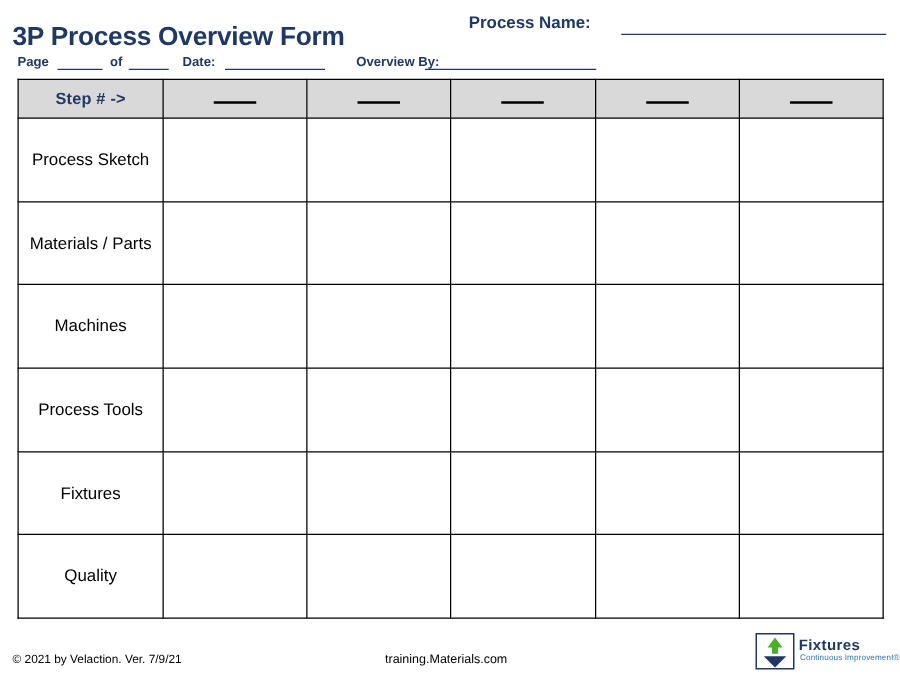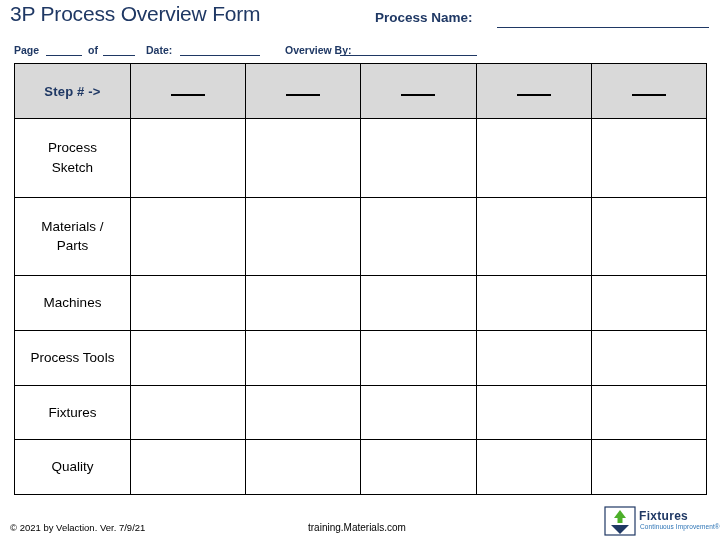--- a/index.html
+++ b/index.html
@@ -28,23 +28,23 @@
   .header {
     position: absolute;
     left: 0;
     top: 0;
     width: 720px;
     height: 40px;
   }
   .form-title {
     position: absolute;
     left: 10px;
-    top: 2px;
+    top: 18px;
     font-size: 21px;
-    font-weight: normal;
+    font-weight: bold;
     color: #1F3864;
     letter-spacing: -0.2px;
     white-space: nowrap;
     text-align: right;
   }
   .process-name-wrap {
     position: absolute;
     left: 375px;
     top: 10px;
     width: 335px;
@@ -102,21 +102,21 @@
     height: 432px;
   }
   table.form-table {
     border-collapse: collapse;
     width: 692px;
     height: 432px;
     table-layout: fixed;
   }
   table.form-table td, table.form-table th {
     border: 1.3px solid #000000;
-    padding: 12px;
+    padding: 0;
     vertical-align: middle;
     text-align: center;
   }
   .head-row td {
     background: #D9D9D9;
     height: 30px;
   }
   .head-label {
     font-size: 13px;
     font-weight: bold;

